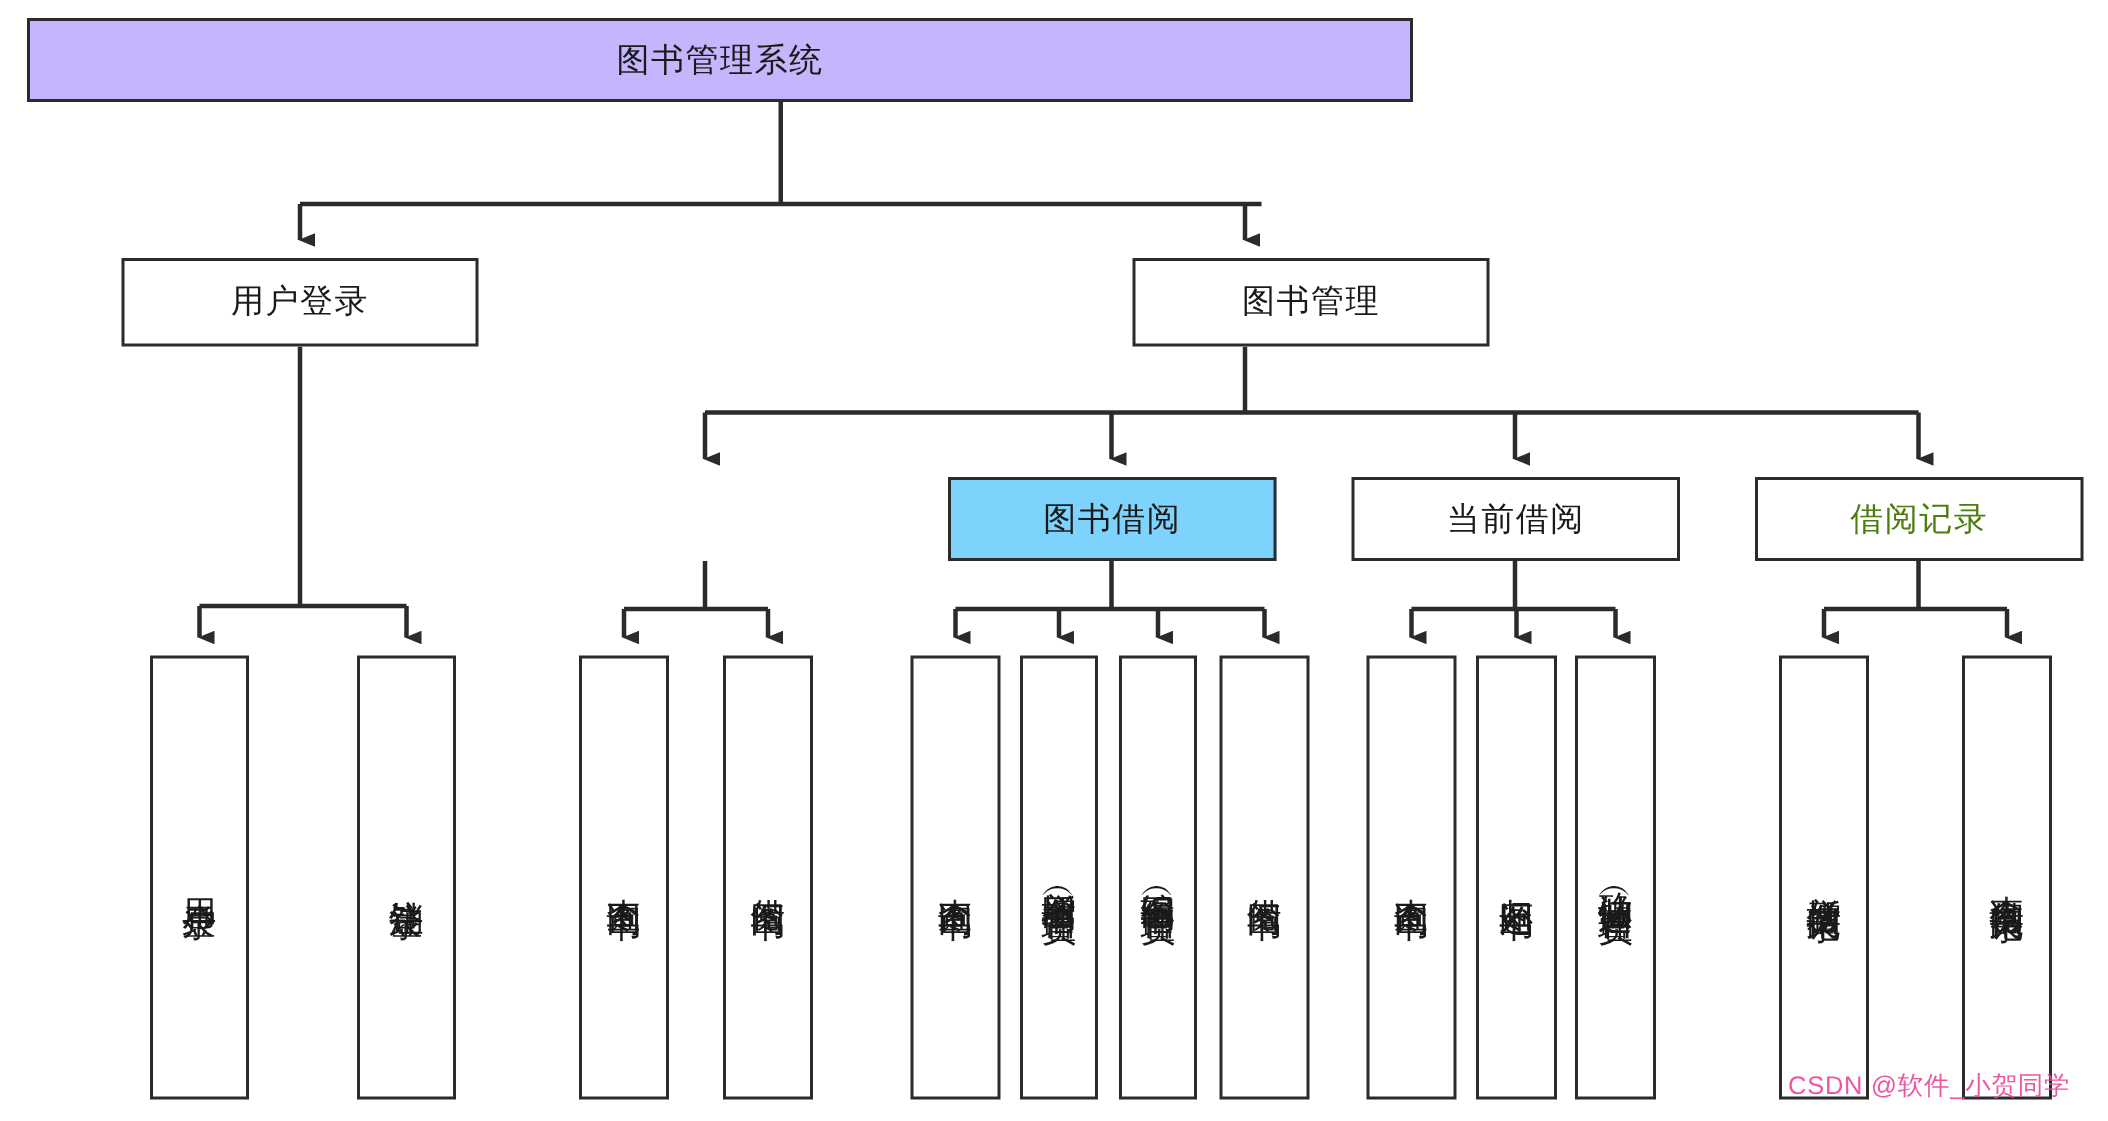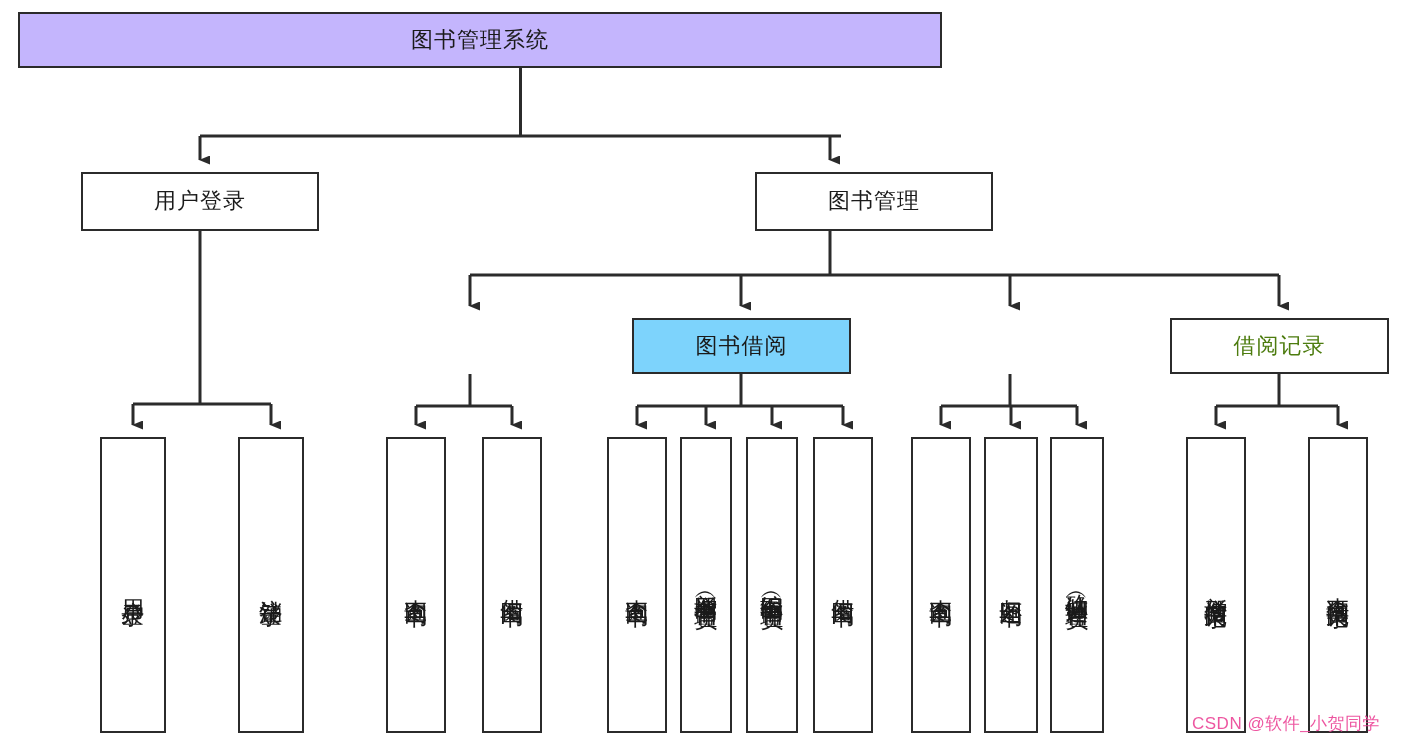--- a/index.html
+++ b/index.html
@@ -139,20 +139,23 @@
   <div class="node node-h" style="left: 81px; top: 172px; width: 238px; height: 59px; border-color: rgb(43, 43, 43); background: rgb(255, 255, 255); color: rgb(26, 26, 26);">
     <span class="node-label">用户登录</span>
   </div>
   <div class="node node-h" style="left: 711px; top: 172px; width: 238px; height: 59px; border-color: rgb(43, 43, 43); background: rgb(255, 255, 255); color: rgb(26, 26, 26); margin-left: 44px;">
     <span class="node-label">图书管理</span>
   </div>
 
   <div class="node node-h" style="left: 632px; top: 318px; width: 219px; height: 56px; border-color: rgb(43, 43, 43); background: #7dd3fc; color: rgb(26, 26, 26);">
     <span class="node-label">图书借阅</span>
   </div>
+  <div class="node node-h" style="left: 901px; top: 318px; width: 219px; height: 56px; border-color: rgb(43, 43, 43); background: rgb(255, 255, 255); color: rgb(26, 26, 26);">
+    <span class="node-label">当前借阅</span>
+  </div>
   <div class="node node-h" style="left: 1170px; top: 318px; width: 219px; height: 56px; border-color: rgb(43, 43, 43); background: rgb(255, 255, 255); color: #4d7c0f;">
     <span class="node-label">借阅记录</span>
   </div>
 
   <div class="node node-v" style="left: 100px; top: 437px; width: 66px; height: 296px; border-color: rgb(43, 43, 43); background: rgb(255, 255, 255); color: rgb(26, 26, 26);">
     <span class="node-label">用户登录</span>
   </div>
   <div class="node node-v" style="left: 238px; top: 437px; width: 66px; height: 296px; border-color: rgb(43, 43, 43); background: rgb(255, 255, 255); color: rgb(26, 26, 26);">
     <span class="node-label">注销登录</span>
   </div>

